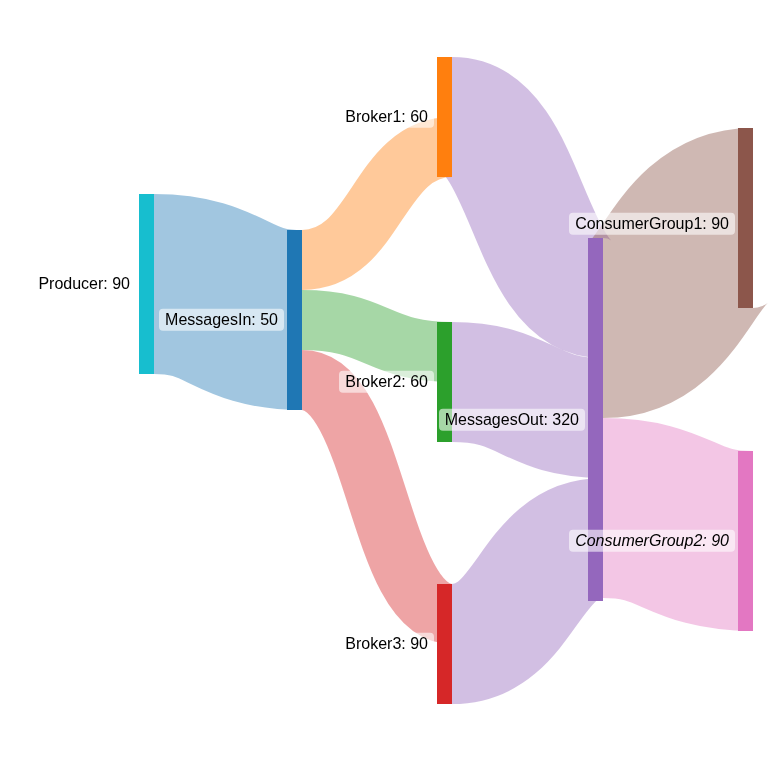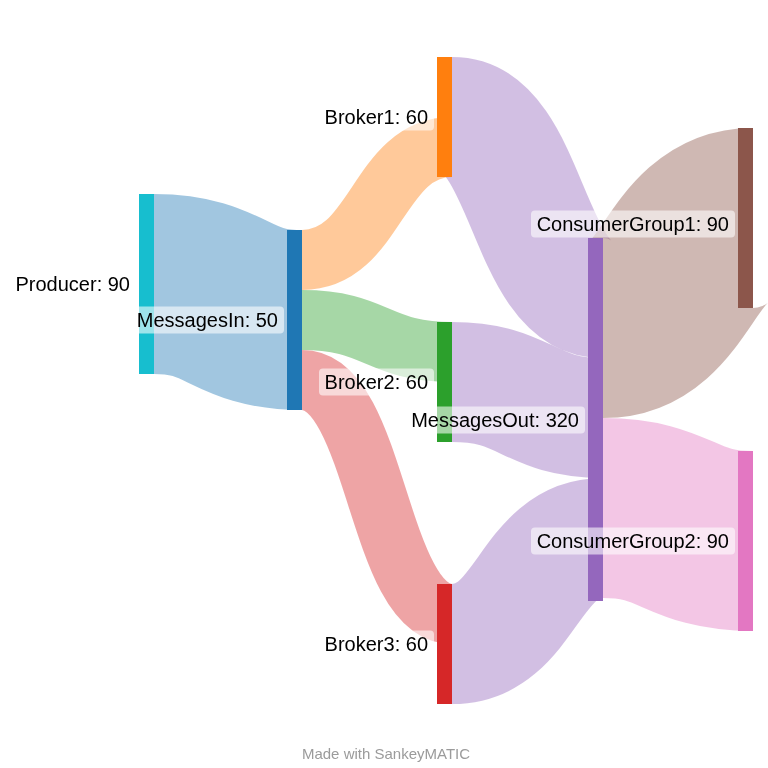--- a/index.html
+++ b/index.html
@@ -12,21 +12,21 @@
     overflow: hidden;
     font-family: "Liberation Sans", sans-serif;
   }
   .canvas svg { position: absolute; left: 0; top: 0; }
   .node-label {
     position: absolute;
     transform: translateY(-50%);
     background: rgba(255, 255, 255, 0.58);
     border-radius: 4px;
     padding: 2px 6px;
-    font-size: 20px;
+    font-size: 16px;
     line-height: 1.15;
     color: #000000;
     white-space: nowrap;
     pointer-events: none;
   }
   .credit {
     position: absolute;
     transform: translateX(-50%);
     font-size: 15px;
     color: #9b9b9b;
@@ -58,19 +58,18 @@
         <rect x="588" y="238" width="15" height="363" fill="#9467bd"></rect>
         <rect x="738" y="128" width="15" height="180" fill="#8c564b"></rect>
         <rect x="738" y="451" width="15" height="180" fill="#e377c2"></rect>
       </g>
   </svg>
   <div>
       <div class="node-label" style="right: 632px; top: 284px;">Producer: 90</div>
       <div class="node-label" style="right: 484px; top: 320px;">MessagesIn: 50</div>
       <div class="node-label" style="right: 334px; top: 117px;">Broker1: 60</div>
       <div class="node-label" style="right: 334px; top: 382px; margin-left: 13px;">Broker2: 60</div>
-      <div class="node-label" style="right: 334px; top: 644px;">Broker3: 60</div>
+      <div class="node-label" style="right: 334px; top: 644px;">Broker3: 90</div>
       <div class="node-label" style="right: 183px; top: 419.5px;">MessagesOut: 320</div>
       <div class="node-label" style="right: 33px; top: 224px;">ConsumerGroup1: 90</div>
-      <div class="node-label" style="right: 33px; top: 541px;">ConsumerGroup2: 90</div>
+      <div class="node-label" style="right: 33px; top: 541px; font-style: italic;">ConsumerGroup2: 90</div>
     </div>
-  <div class="credit" style="left: 386px; top: 745px;">Made with SankeyMATIC</div>
 </div>
 
 </body></html>

